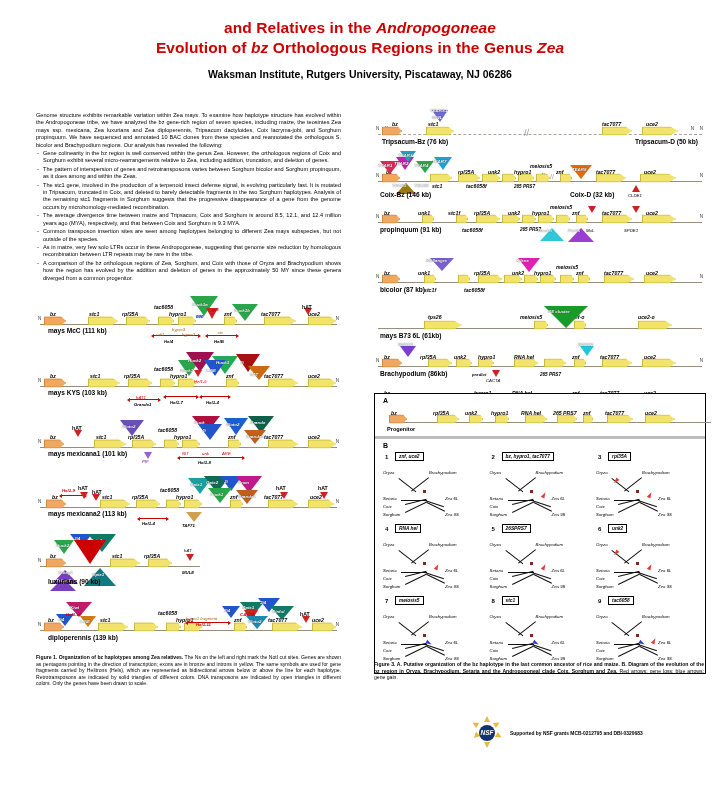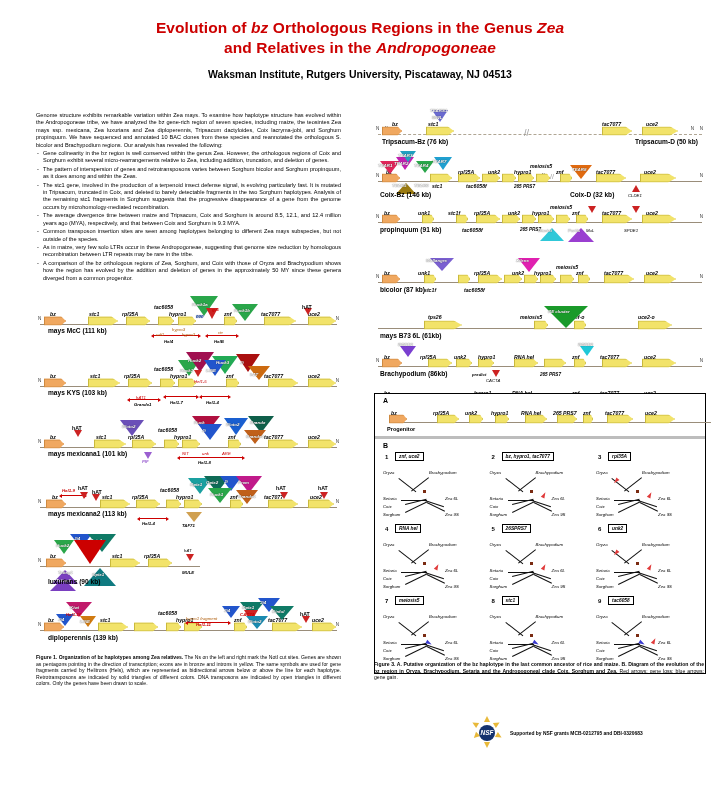--- a/index.html
+++ b/index.html
@@ -77,27 +77,27 @@
       background:#14326e;color:#fff;font-size:6.5px;font-weight:bold;text-align:center;line-height:16px;font-style:italic;}
   #nsfmark .st{position:absolute;width:0;height:0;border-left:3px solid transparent;
       border-right:3px solid transparent;border-bottom:6px solid #e8b93a;}
   #nsftxt{font-size:4.9px;font-weight:bold;margin-left:6px;}
 </style>
 </head>
 <body>
 
 <div id="header">
   <div class="t-line">
+    <span>and Relatives in the </span><i>Andropogoneae</i>
+  </div>
+  <div class="t-line">
     <span>Evolution of </span><i>bz</i><span> Orthologous Regions in the Genus </span><i>Zea</i>
   </div>
-  <div class="t-line">
-    <span>and Relatives in the </span><i>Andropogoneae</i>
-  </div>
   <div class="auth">
-    <div>Waksman Institute, Rutgers University, Piscataway, NJ 04513</div>
+    <div>Waksman Institute, Rutgers University, Piscataway, NJ 06286</div>
   </div>
 </div>
 
 <div id="colL">
 
 
   <div class="body-txt" style="margin-top:4px;">
     <div>Genome structure exhibits remarkable variation within Zea mays.  To examine how haplotype structure has evolved within the Andropogoneae tribe, we have analyzed the bz gene-rich region of seven species, including maize, the teosintes Zea mays ssp. mexicana, Zea luxurians and Zea diploperennis, Tripsacum dactyloides, Coix lacryma-jobi, and Sorghum propinquum. We have sequenced and annotated 10 BAC clones from these species and reannotated the orthologous S. bicolor and Brachypodium regions.  Our analysis has revealed the following:</div>
     <ul class="bullets">
       <li>Gene colinearity in the bz region is well conserved within the genus Zea.  However, the orthologous regions of Coix and Sorghum exhibit several micro-rearrangements relative to Zea, including addition, truncation, and deletion of genes.</li>

